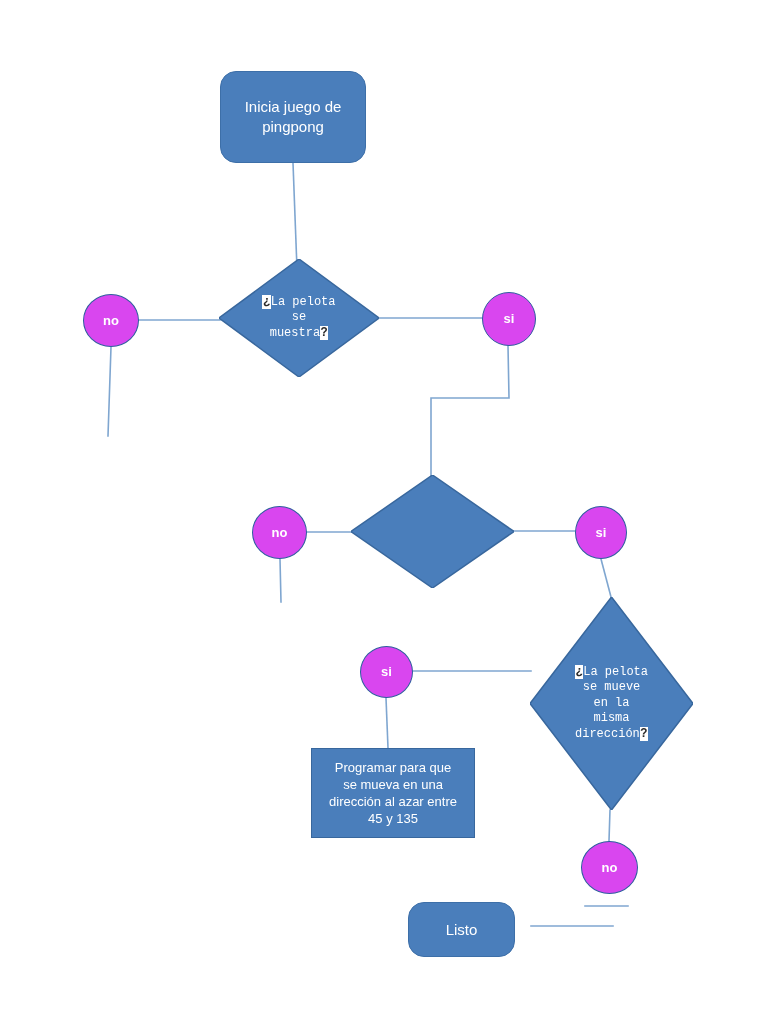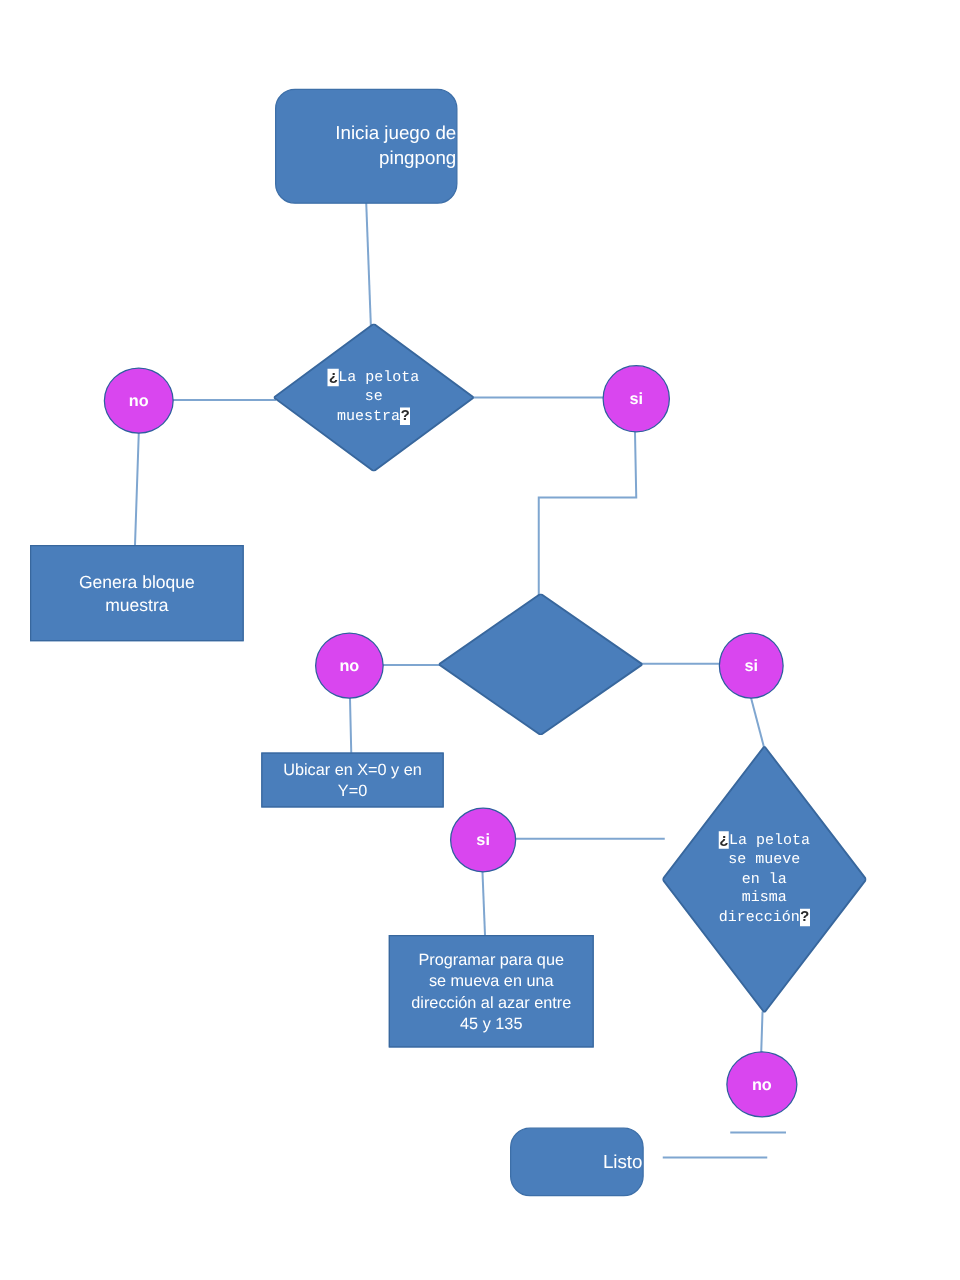--- a/index.html
+++ b/index.html
@@ -41,21 +41,20 @@
     width: 100%;
     white-space: pre-line;
   }
 
   
   .term {
     background: #4a7ebb;
     border: 1px solid #3d6fa8;
     border-radius: 16px;
     font-size: 13px;
-    text-align: right;
   }
   .term.big {
     font-size: 15px;
   }
 
   
   .proc {
     background: #4a7ebb;
     border: 1px solid #38679d;
     font-size: 13px;
@@ -153,43 +152,35 @@
   </div>
 
   <div class="node ell" style="left:83px; top:294px; width:56px; height:53px;">
     <span class="label">no</span>
   </div>
 
   <div class="node ell" style="left:482px; top:292px; width:54px; height:54px;">
     <span class="label">si</span>
   </div>
 
-  <div class="node proc lg" style="left:24px; top:436px; width:171px; height:77px;">
-    <span class="label">Genera bloque
-muestra</span>
-  </div>
 
   <div class="node diamond" style="left:351px; top:475px; width:163px; height:113px;">
     <svg class="shape" viewBox="0 0 163 113" preserveAspectRatio="none">
       <polygon points="81.5,0 163,56.5 81.5,113 0,56.5" fill="#4a7ebb" stroke="#38679d" stroke-width="1.5"></polygon>
     </svg>
   </div>
 
   <div class="node ell" style="left:252px; top:506px; width:55px; height:53px;">
     <span class="label">no</span>
   </div>
 
   <div class="node ell" style="left:575px; top:506px; width:52px; height:53px;">
     <span class="label">si</span>
   </div>
 
-  <div class="node proc" style="left:209px; top:602px; width:146px; height:44px;">
-    <span class="label">Ubicar en X=0 y en
-Y=0</span>
-  </div>
 
   <div class="node ell" style="left:360px; top:646px; width:53px; height:52px;">
     <span class="label">si</span>
   </div>
 
   <div class="node diamond" style="left:530px; top:597px; width:163px; height:213px;">
     <svg class="shape" viewBox="0 0 163 213" preserveAspectRatio="none">
       <polygon points="81.5,0 163,106.5 81.5,213 0,106.5" fill="#4a7ebb" stroke="#38679d" stroke-width="1.5"></polygon>
     </svg>
     <span class="label"><span class="qm">¿</span><span>La pelota

